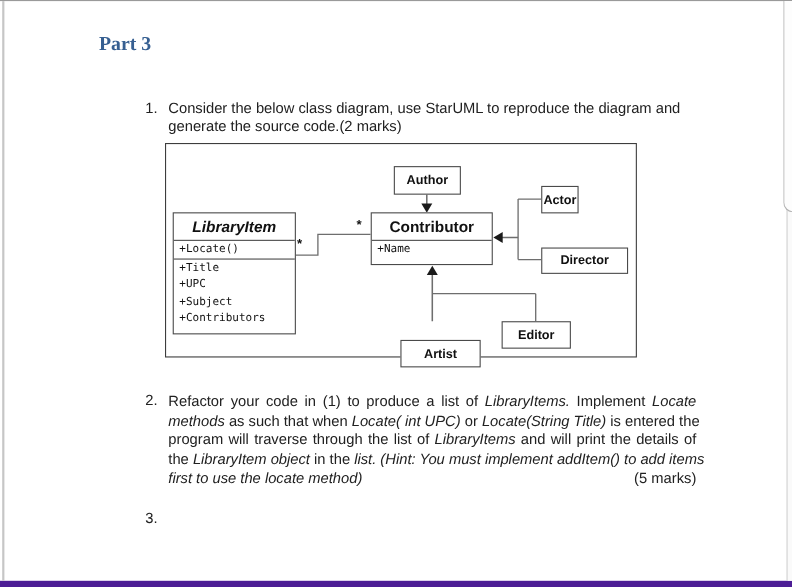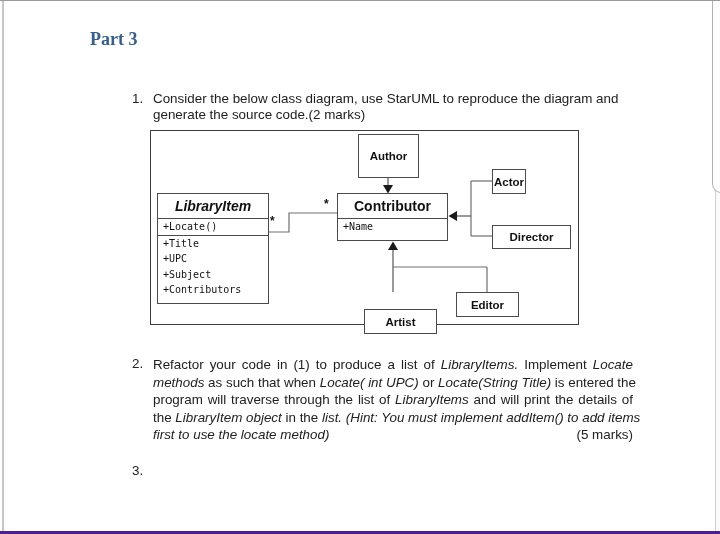--- a/index.html
+++ b/index.html
@@ -1,19 +1,19 @@
 <!DOCTYPE html>
 <html><head>
 <meta charset="utf-8">
 <style>
   html,body{margin:0;padding:0;background:#e9e9e9;}
   .screen{
     position:relative;width:720px;height:534px;background:#ffffff;
     font-family:"Liberation Sans",sans-serif;color:#212121;overflow:hidden;
-    box-sizing:border-box;border-top:1px solid #9a9a9a;border-bottom:3px solid #4c1d95;
+    box-sizing:border-box;border-top:1px solid #9a9a9a;border-bottom:6px solid #4c1d95;
   }
   .edge-left{position:absolute;left:2px;top:0;width:2px;height:534px;background:#c6c6c6;}
   .edge-right{position:absolute;left:715px;top:0;width:1px;height:534px;background:#cfcfcf;}
   .outside-right{position:absolute;left:716px;top:0;width:4px;height:534px;background:#fafafa;}
   .scroll-handle{
     position:absolute;left:712px;top:-2px;width:10px;height:194px;background:#fdfdfd;
     border-left:1px solid #b3b3b3;border-bottom:1px solid #b3b3b3;
     border-bottom-left-radius:9px;box-sizing:border-box;z-index:5;
   }
   .heading{
@@ -103,21 +103,21 @@
         </div>
     </div>
 
     <div class="cls" style="left:186px;top:62px;width:111px;height:48px;">
       <div class="title-row">Contributor</div>
       <div class="compart mono">
           <div class="attr-line">+Name</div>
         </div>
     </div>
 
-    <div class="cls" style="left:207px;top:3px;width:61px;height:44px;">
+    <div class="cls" style="left:207px;top:20px;width:61px;height:26px;">
       <div class="title">Author</div>
     </div>
     <div class="cls" style="left:341px;top:38px;width:34px;height:25px;">
       <div class="title">Actor</div>
     </div>
     <div class="cls" style="left:341px;top:94px;width:79px;height:24px;">
       <div class="title">Director</div>
     </div>
     <div class="cls" style="left:213px;top:178px;width:73px;height:25px;">
       <div class="title">Artist</div>

